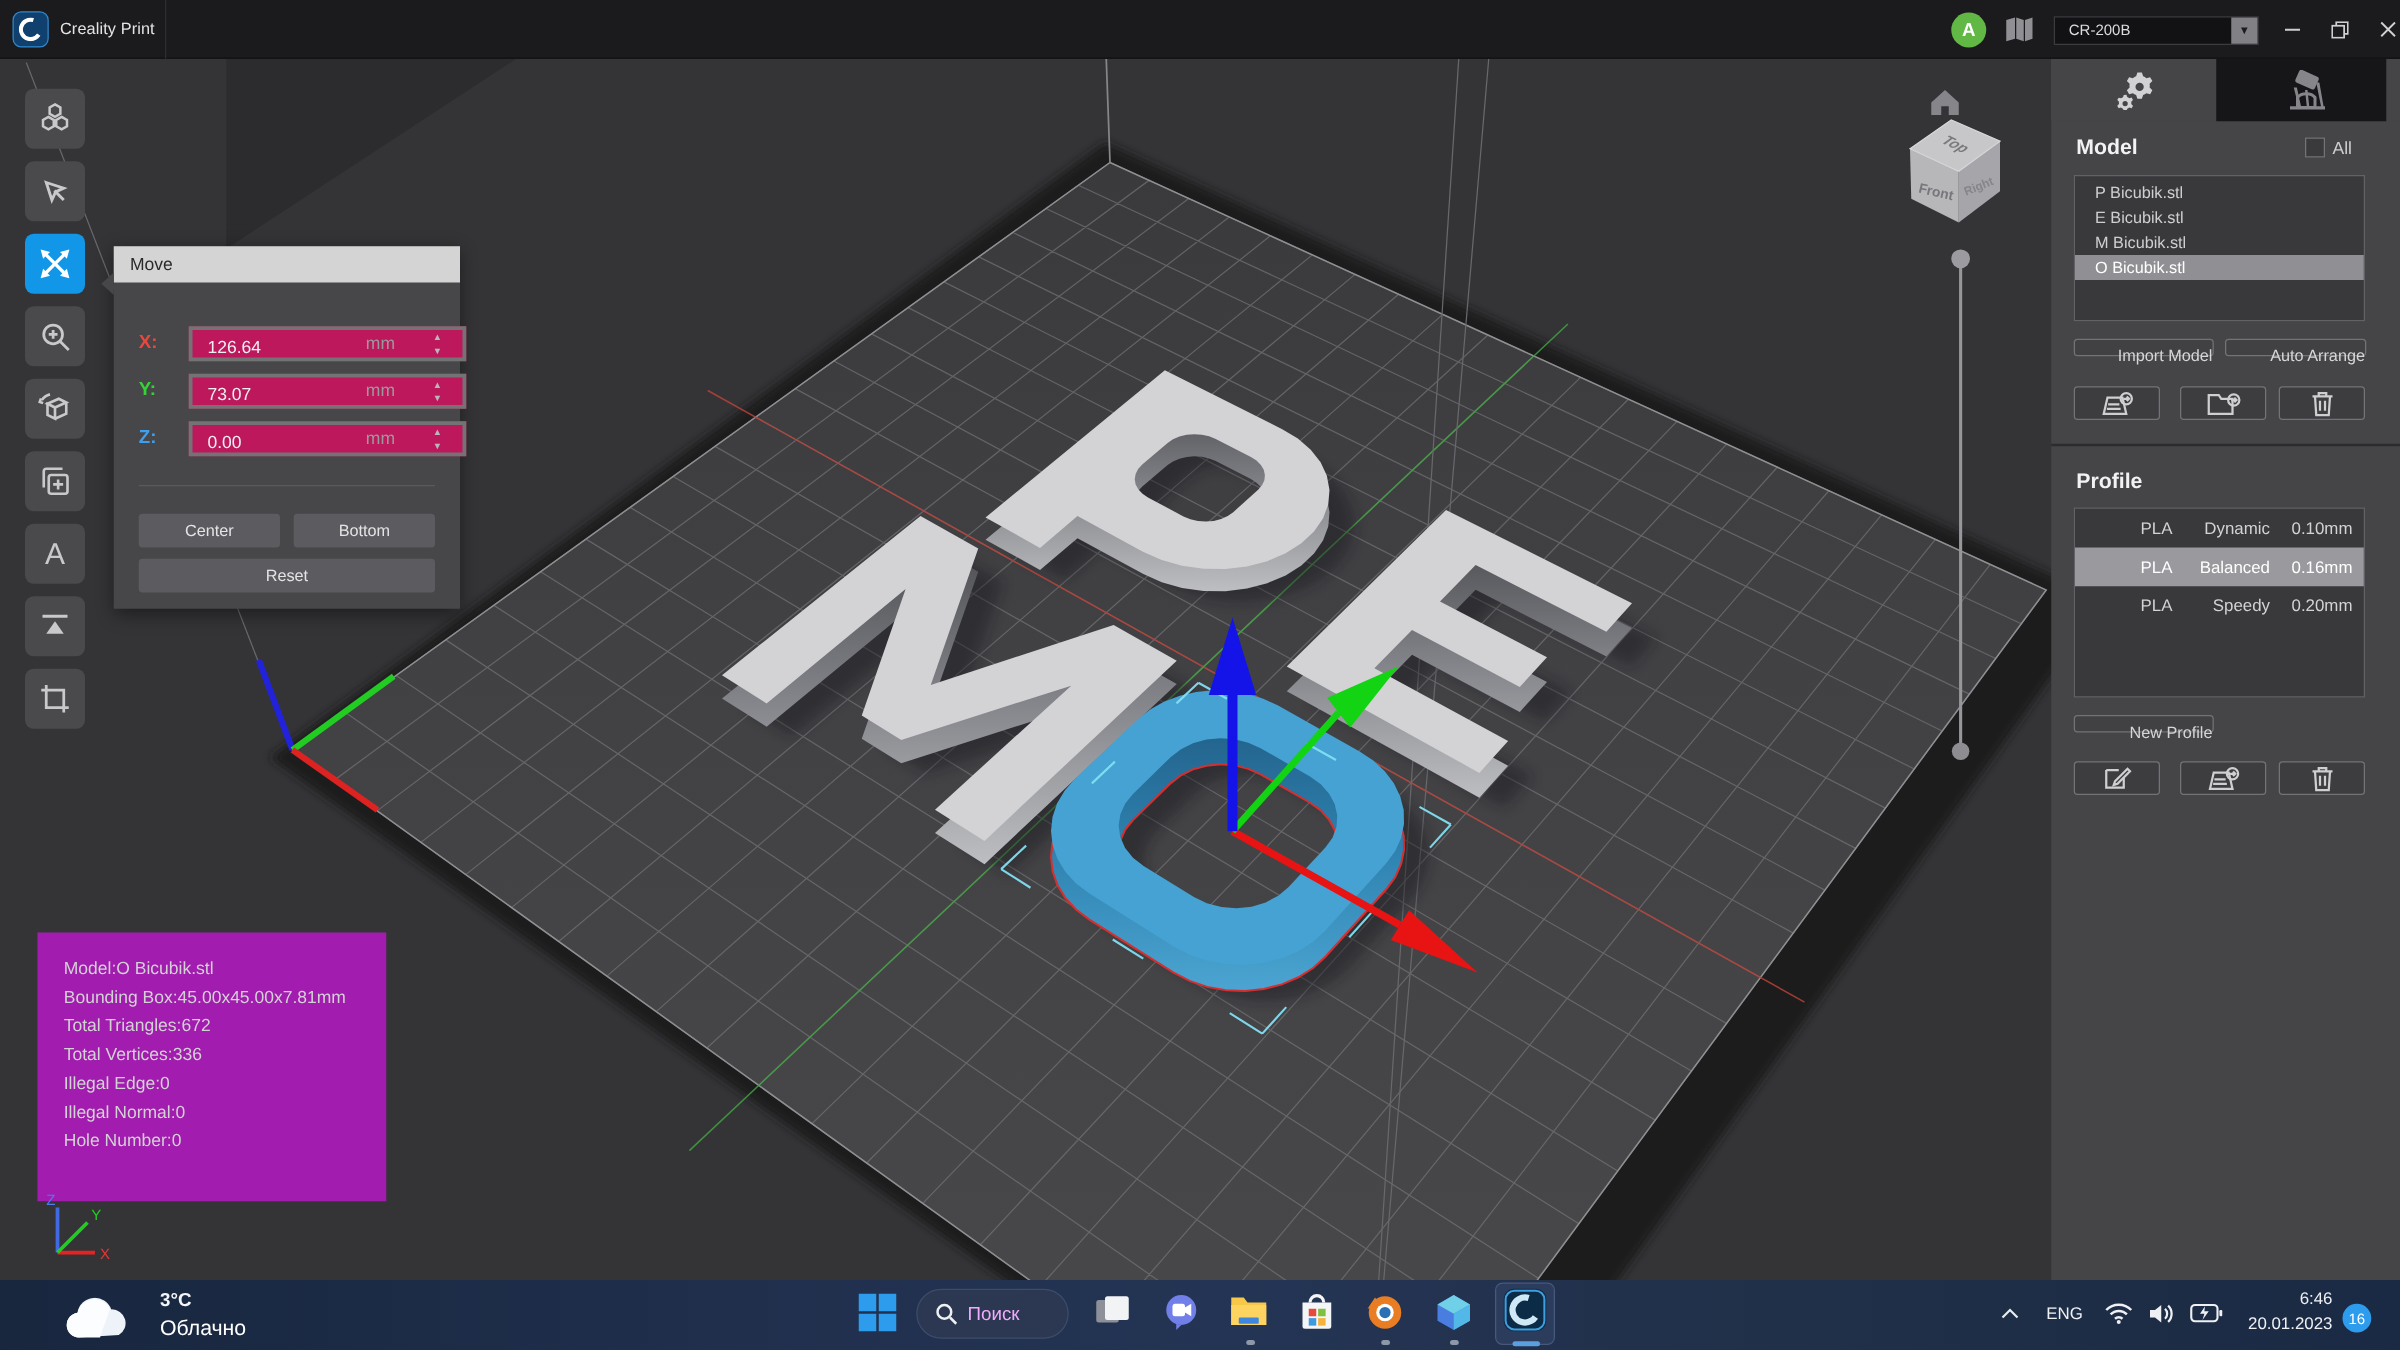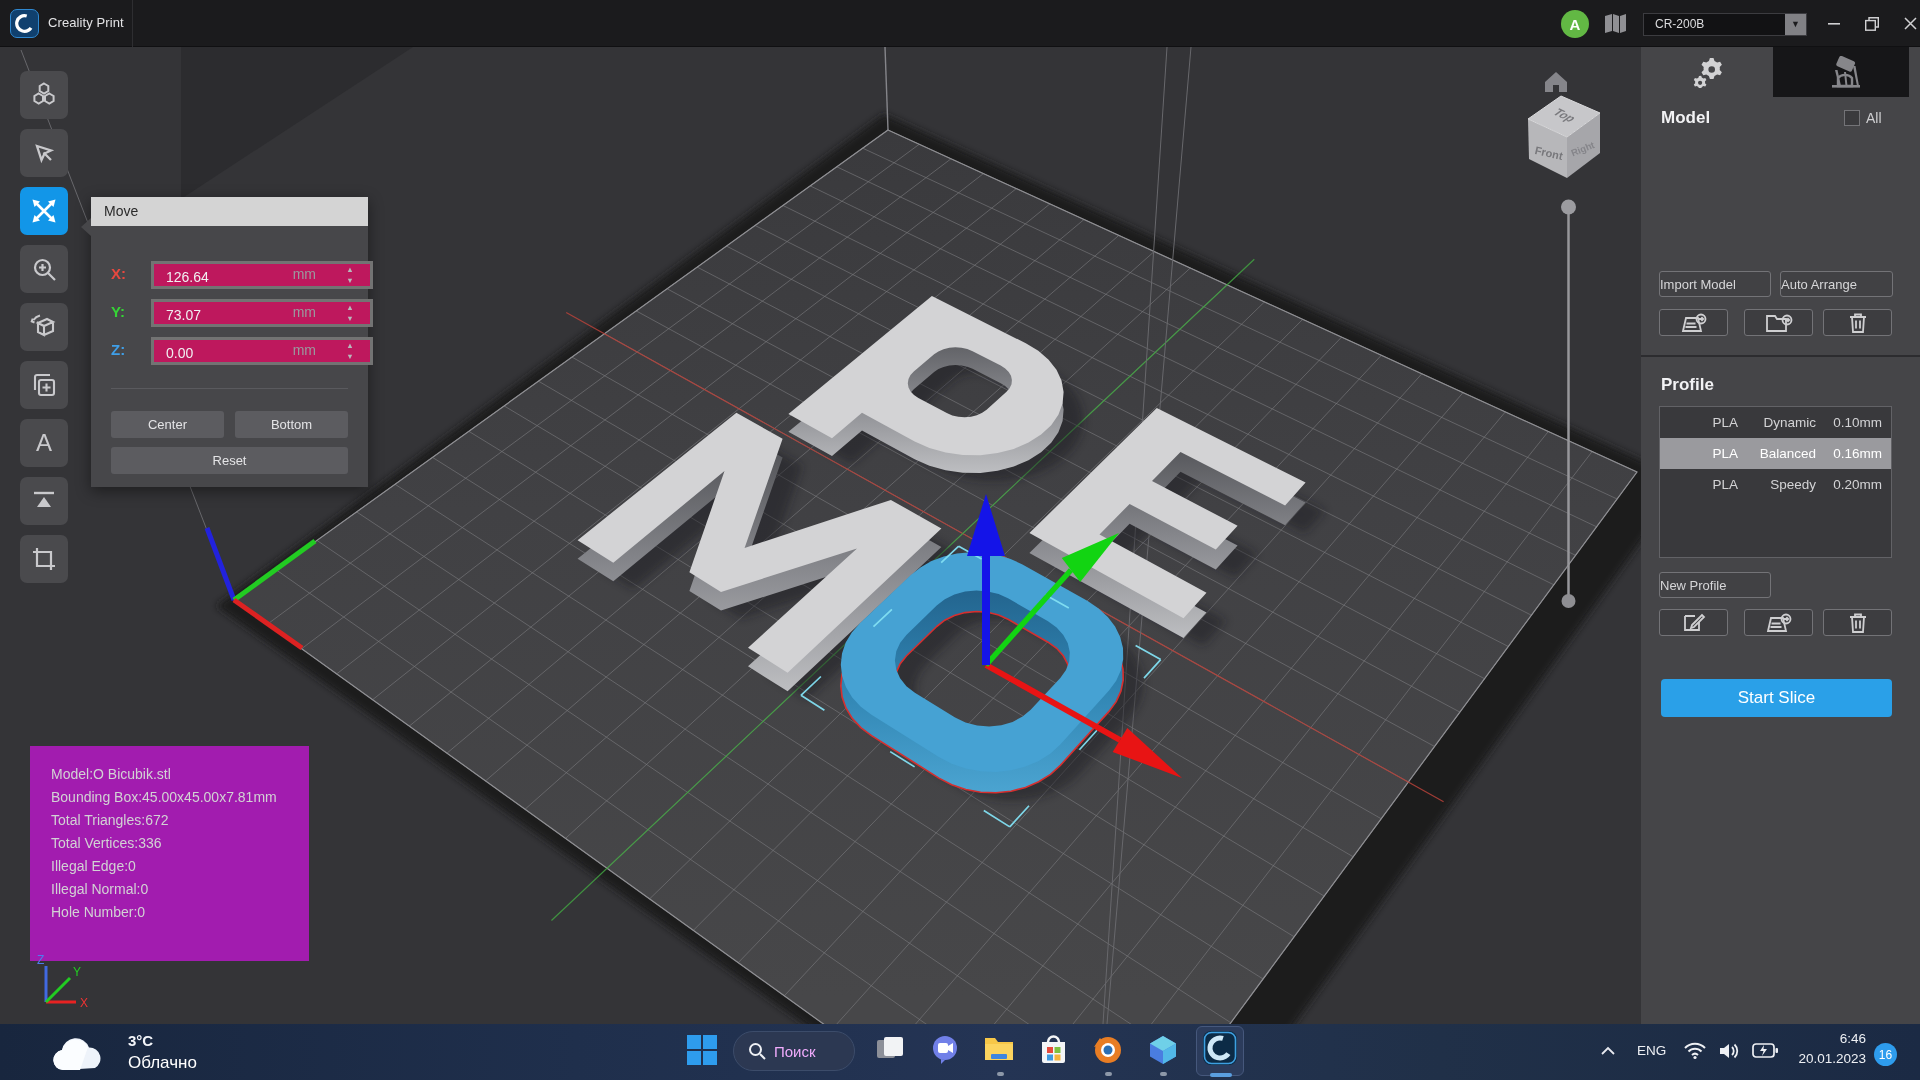--- a/index.html
+++ b/index.html
@@ -17,21 +17,21 @@
 #rpanel{position:absolute;left:1641px;top:47px;width:279px;height:977px;background:#454548;z-index:20}
 .tabs{position:absolute;left:0;top:0;width:279px;height:50px;background:#454548}
 .tab2{position:absolute;left:132px;top:0;width:136px;height:50px;background:#161618}
 .ticon{position:absolute;top:9px;width:34px;height:32px}
 .sechead{position:absolute;color:#f2f2f4;font-size:17px;font-weight:bold}
 .allbox{position:absolute;left:203px;top:63px;width:16px;height:16px;background:#3a3a3d;border:1px solid #737377}
 .alltxt{position:absolute;left:225px;top:63px;color:#cfcfd1;font-size:14px}
 .mlist{position:absolute;left:18px;top:93px;width:233px;height:117px;background:#39393c;border:1px solid #626266;padding-top:3px}
 .mlist{padding-top:3px}.mlist .row{height:20px;line-height:20px;color:#cfcfd1;font-size:13px;padding-left:16px}
 .mlist .sel{background:#909094;color:#fff}
-.btn{position:absolute;height:26px;background:#414144;border:1px solid #737377;border-radius:3px;color:#d6d6d8;font-size:13px;text-align:left}
+.btn{position:absolute;height:14px;background:#414144;border:1px solid #737377;border-radius:3px;color:#d6d6d8;font-size:13px;text-align:right}
 .ibtn{position:absolute;width:69px;height:27px;background:#3d3d40;border:1px solid #737377;border-radius:3px;display:flex;align-items:center;justify-content:center}
 .divider{position:absolute;left:0;width:279px;height:2px;background:#2c2c2f}
 .plist{position:absolute;left:18px;top:359px;width:233px;height:152px;background:#39393c;border:1px solid #626266}
 .plist .prow{height:31px;line-height:31px;color:#d3d3d5;font-size:13.5px;display:flex}
 .plist .psel{background:#9a9a9e;color:#fff}
 .prow .c1{width:78px;text-align:right}
 .prow .c2{width:78px;text-align:right}
 .prow .c3{width:66px;text-align:right}
 .startbtn{position:absolute;left:20px;top:632px;width:231px;height:38px;background:#2aa0e8;border-radius:4px;color:#fff;font-size:17px;text-align:center;line-height:38px}
 #ltoolbar{position:absolute;left:20px;top:71px;width:48px;z-index:20}
@@ -266,20 +266,26 @@
         <g fill="#86868a">
           <rect x="10" y="2" width="17" height="11" rx="2" transform="rotate(24 18 8)"></rect>
           <path d="M8 14 L12 30 h2 L10.5 14 Z M26 10 L30 30 h2 L28.5 10 Z M17 16 L18.5 30 h2 L19 16 Z"></path>
           <rect x="5" y="29" width="28" height="2.6"></rect>
           <path d="M11 22 a8 6 0 0 1 14 0 v8 h-14 Z" fill="none" stroke="#86868a" stroke-width="2.4"></path>
         </g>
       </svg></div>
  <div class="sechead" style="left:20px;top:61px">Model</div>
  <div class="allbox"></div>
     <div class="alltxt">All</div>
+ <div class="mlist">
+  <div class="row">P Bicubik.stl</div>
+      <div class="row">E Bicubik.stl</div>
+      <div class="row">M Bicubik.stl</div>
+      <div class="row sel">O Bicubik.stl</div>
+ </div>
  <div class="btn" style="left:18px;top:224px;width:112px;line-height:25px">Import Model</div>
  <div class="btn" style="left:139px;top:224px;width:113px;line-height:25px">Auto Arrange</div>
  <div class="ibtn" style="left:18px;top:262px">
       <svg width="30" height="22" viewBox="0 0 30 22" fill="none" stroke="#cfcfd1" stroke-width="1.8">
         <path d="M4 19 L7 6 h12 l3 13 Z M6.5 15 h11 M7.5 11.5 h9"></path>
         <circle cx="22" cy="7" r="4.5"></circle>
         <path d="M20 7 h4 m-1.6-1.8 l1.8 1.8 l-1.8 1.8"></path>
       </svg>
     </div>
  <div class="ibtn" style="left:103px;top:262px">
@@ -325,21 +331,20 @@
         <path d="M4 19 L7 6 h12 l3 13 Z M6.5 15 h11 M7.5 11.5 h9"></path>
         <circle cx="22" cy="7" r="4.5"></circle>
         <path d="M20 7 h4 m-1.6-1.8 l1.8 1.8 l-1.8 1.8"></path>
       </svg>
     </div>
  <div class="ibtn" style="left:182px;top:562px">
       <svg width="22" height="24" viewBox="0 0 22 24" fill="none" stroke="#cfcfd1" stroke-width="1.8">
         <path d="M3 6 h16 M8 6 V3.5 h6 V6 M5 6 l1 15 h10 l1-15 M9 9.5 v8 M13 9.5 v8"></path>
       </svg>
     </div>
- <div class="startbtn">Start Slice</div>
 </div>
 
 <div id="infopanel">Model:O Bicubik.stl<br>Bounding Box:45.00x45.00x7.81mm<br>Total Triangles:672<br>Total Vertices:336<br>Illegal Edge:0<br>Illegal Normal:0<br>Hole Number:0</div>
 
 <svg width="70" height="70" viewBox="0 0 70 70" style="position:absolute;left:28px;top:952px;z-index:11">
     <path d="M18 50 L18 14" stroke="#4169e1" stroke-width="3"></path>
     <path d="M18 50 L48 50" stroke="#e82222" stroke-width="3"></path>
     <path d="M18 50 L42 26" stroke="#22cc22" stroke-width="3"></path>
  <text x="9" y="12" fill="#4f7bef" font-size="12" font-family="Liberation Sans">Z</text>
     <text x="45" y="24" fill="#2c2" font-size="12" font-family="Liberation Sans">Y</text>

